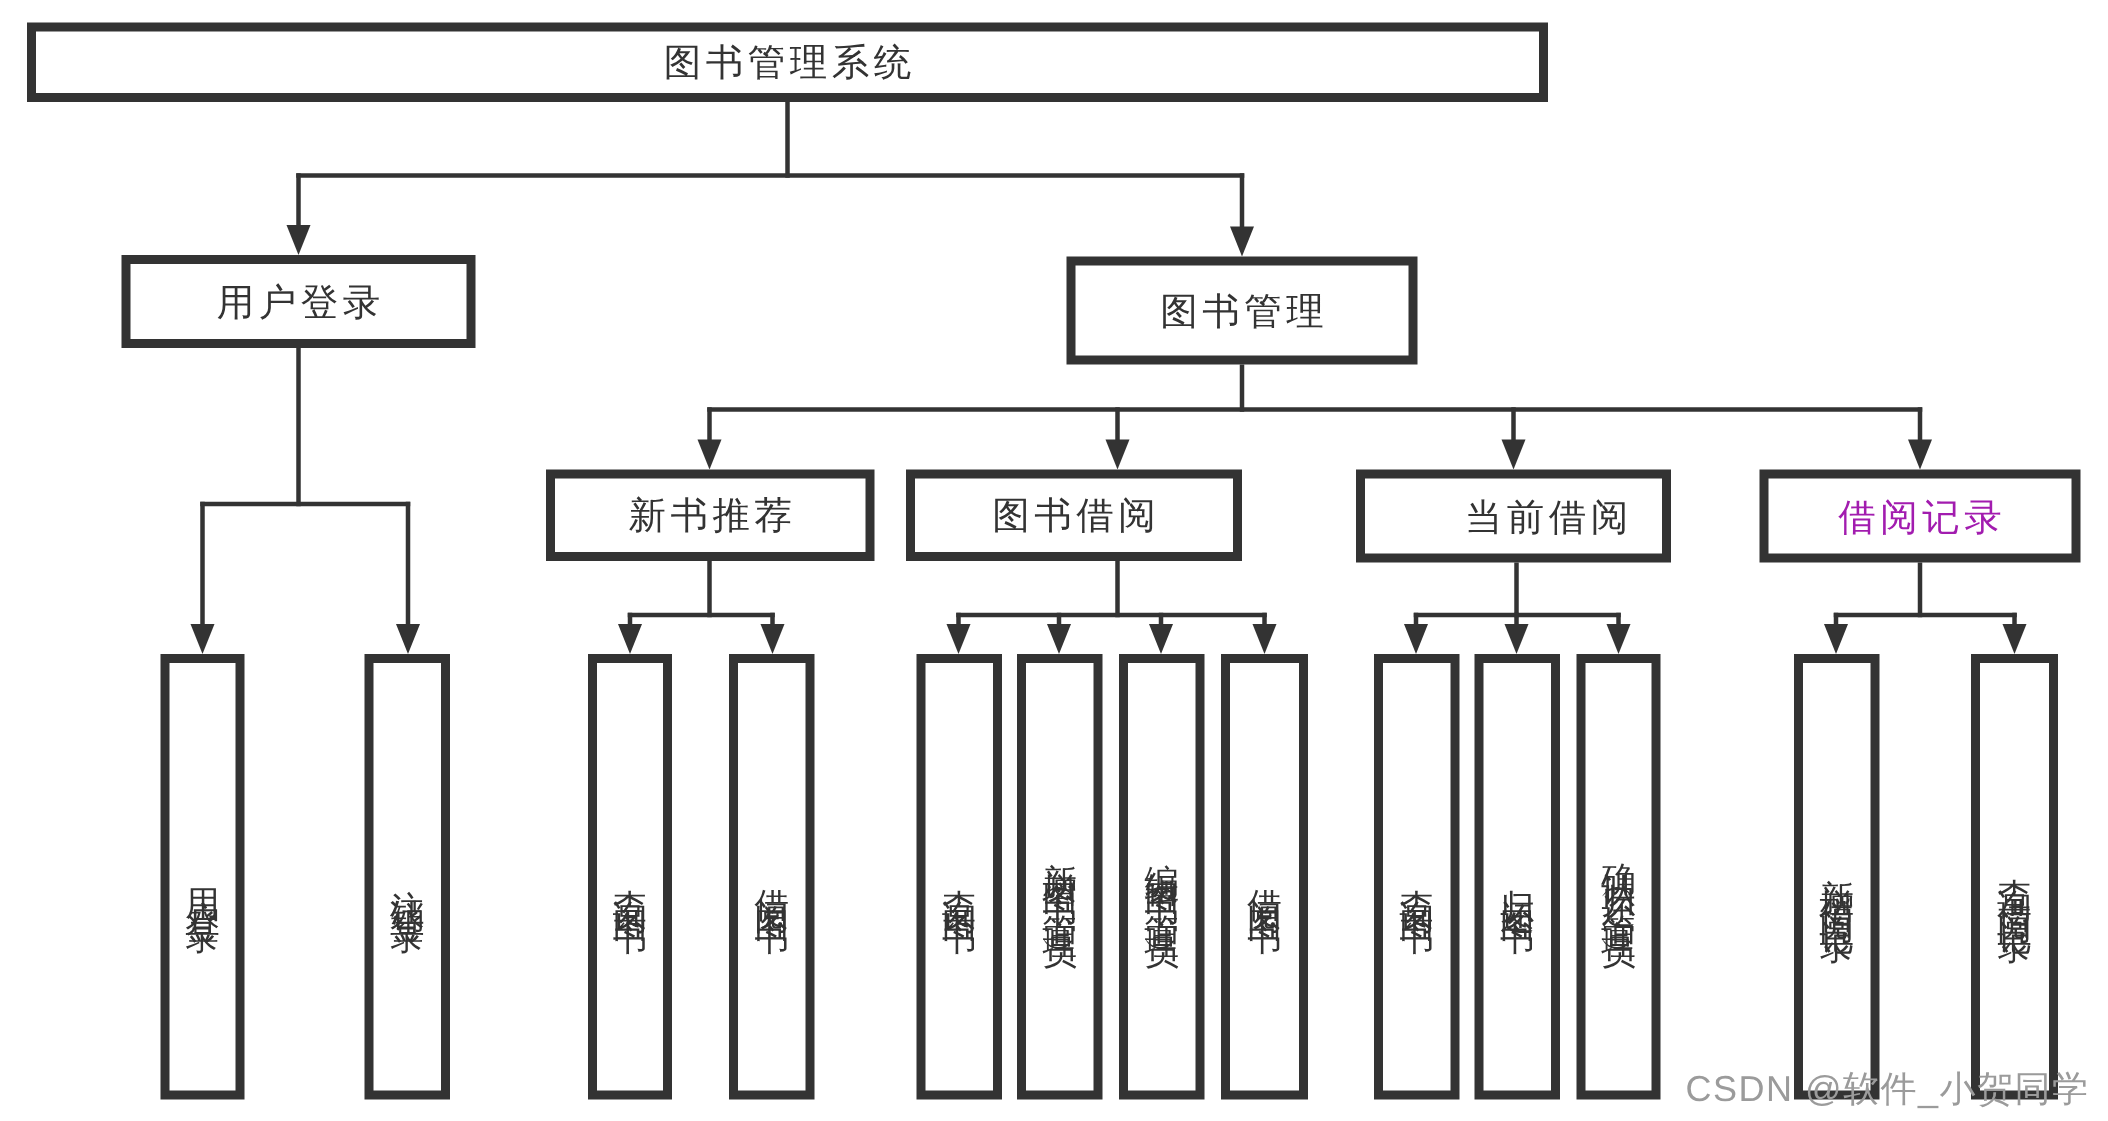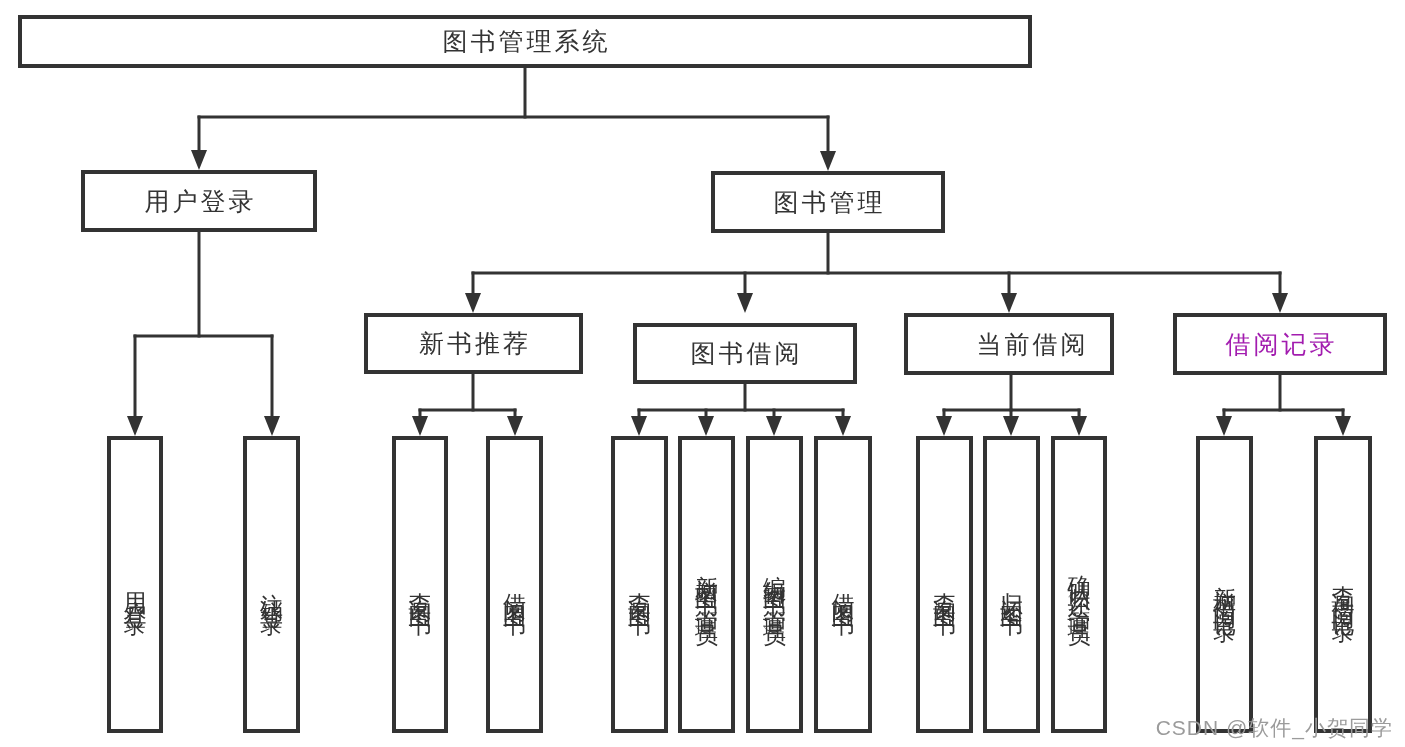--- a/index.html
+++ b/index.html
@@ -7,21 +7,21 @@
     position:relative;
     width:1405px;height:747px;
     background:#ffffff;
     font-family:"Liberation Sans","DejaVu Sans",sans-serif;
     overflow:hidden;
   }
   #wires{position:absolute;left:0;top:0;width:1405px;height:747px;}
   .node{
     position:absolute;
     box-sizing:border-box;
-    border:4px solid #0ea5e9;
+    border:6px solid #0ea5e9;
     background:#ffffff;
     display:flex;
     align-items:center;
     justify-content:center;
     color:#333333;
   }
   .node.h span{
     font-size:25px;
     letter-spacing:3px;
     white-space:nowrap;
@@ -31,21 +31,21 @@
     writing-mode:vertical-rl;
     font-size:23px;
     letter-spacing:7px;
     line-height:1;
     transform:translateY(3.5px);
   }
   #watermark{
     position:absolute;
     right:12px;
     bottom:5px;
-    font-size:21px;
+    font-size:24px;
     letter-spacing:1px;
     color:#9b9b9b;
     white-space:nowrap;
     z-index:5;
   }
 </style>
 </head>
 <body>
 
 <div id="canvas">
@@ -103,33 +103,33 @@
       <line x1="1343" y1="410" x2="1343" y2="420" stroke="#333333" stroke-width="3" stroke-linecap="square"></line>
       <polygon points="1335,416 1351,416 1343,436" fill="#333333"></polygon>
     </svg>
   <div id="nodes">
       <div class="node h" style="left: 18px; top: 15px; width: 1014px; height: 53px; border-color: rgb(51, 51, 51); color: rgb(51, 51, 51);">
         <span>图书管理系统</span>
       </div>
       <div class="node h" style="left: 81px; top: 170px; width: 236px; height: 62px; border-color: rgb(51, 51, 51); color: rgb(51, 51, 51);">
         <span>用户登录</span>
       </div>
-      <div class="node h" style="left: 711px; top: 171px; width: 234px; height: 62px; border-color: rgb(51, 51, 51); color: rgb(51, 51, 51);">
+      <div class="node h" style="left: 711px; top: 171px; width: 234px; height: 72px; border-color: rgb(51, 51, 51); color: rgb(51, 51, 51);">
         <span>图书管理</span>
       </div>
       <div class="node v" style="left: 107px; top: 436px; width: 56px; height: 297px; border-color: rgb(51, 51, 51); color: rgb(51, 51, 51);">
         <span>用户登录</span>
       </div>
       <div class="node v" style="left: 243px; top: 436px; width: 57px; height: 297px; border-color: rgb(51, 51, 51); color: rgb(51, 51, 51);">
         <span>注销登录</span>
       </div>
       <div class="node h" style="left: 364px; top: 313px; width: 219px; height: 61px; border-color: rgb(51, 51, 51); color: rgb(51, 51, 51); font-family: Liberation Mono, monospace;">
         <span>新书推荐</span>
       </div>
-      <div class="node h" style="left: 633px; top: 313px; width: 224px; height: 61px; border-color: rgb(51, 51, 51); color: rgb(51, 51, 51); margin-top: 10px;">
+      <div class="node h" style="left: 604px; top: 313px; width: 224px; height: 61px; border-color: rgb(51, 51, 51); color: rgb(51, 51, 51);">
         <span>图书借阅</span>
       </div>
       <div class="node h" style="left: 904px; top: 313px; width: 210px; height: 62px; border-color: rgb(51, 51, 51); color: rgb(51, 51, 51); padding-left: 44px;">
         <span>当前借阅</span>
       </div>
       <div class="node h" style="left: 1173px; top: 313px; width: 214px; height: 62px; border-color: rgb(51, 51, 51); color: #a21caf;">
         <span>借阅记录</span>
       </div>
       <div class="node v" style="left: 392px; top: 436px; width: 56px; height: 297px; border-color: rgb(51, 51, 51); color: rgb(51, 51, 51);">
         <span>查询图书</span>

